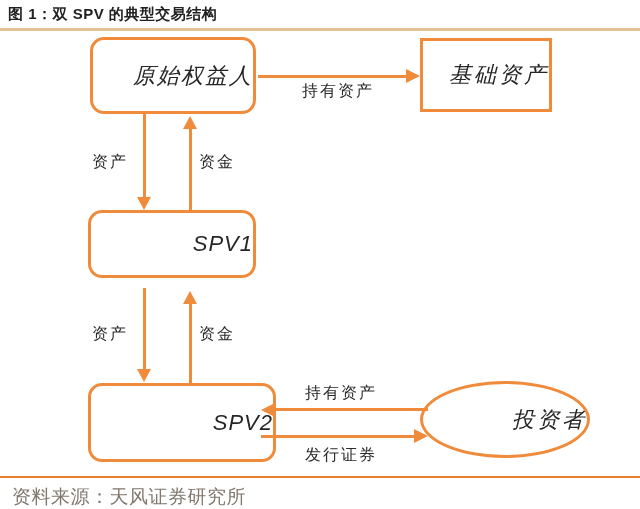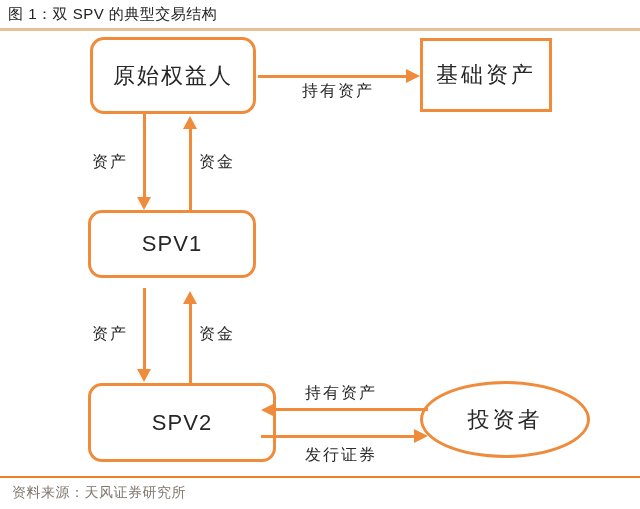--- a/index.html
+++ b/index.html
@@ -8,28 +8,28 @@
     --divider-bottom:#E8802B;
     --title-text:#222222;
     --node-text:#262626;
     --label-text:#2B2B2B;
     --source-text:#80776E;
   }
   html,body{margin:0;padding:0;}
   body{background:#ffffff;font-family:"Liberation Sans","DejaVu Sans",sans-serif;}
   .stage{position:relative;width:640px;height:509px;background:#ffffff;overflow:hidden;}
 
-  .fig-title{position:absolute;left:8px;top:5px;font-size:15px;font-weight:normal;color:var(--title-text);letter-spacing:0.5px;}
+  .fig-title{position:absolute;left:8px;top:5px;font-size:15px;font-weight:bold;color:var(--title-text);letter-spacing:0.5px;}
   .divider-top{position:absolute;left:0;top:28px;width:640px;height:3px;background:var(--divider-top);}
   .divider-bottom{position:absolute;left:0;top:476px;width:640px;height:2px;background:var(--divider-bottom);}
-  .source-note{position:absolute;left:12px;top:484px;font-size:14px;color:var(--source-text);letter-spacing:0.5px;}
+  .source-note{position:absolute;left:12px;top:484px;font-size:19px;color:var(--source-text);letter-spacing:0.5px;}
 
   .node{position:absolute;box-sizing:border-box;border:3px solid var(--orange);background:#ffffff;
-        display:flex;align-items:center;justify-content:center;
-        font-size:22px;color:var(--node-text);letter-spacing:2px;}
+        display:flex;align-items:center;justify-content:flex-end;
+        font-size:22px;color:var(--node-text);letter-spacing:2px;font-style:italic;}
   .rounded{border-radius:14px;}
   .ellipse{border-radius:50%;}
 
   .node-originator{left:90px;top:37px;width:166px;height:77px;}
   .node-underlying{left:420px;top:38px;width:132px;height:74px;letter-spacing:3px;}
   .node-spv1{left:88px;top:210px;width:168px;height:68px;letter-spacing:1px;}
   .node-spv2{left:88px;top:383px;width:188px;height:79px;letter-spacing:1px;}
   .node-investors{left:420px;top:381px;width:170px;height:77px;letter-spacing:3px;}
 
   .hline{position:absolute;height:3px;background:var(--orange);}

